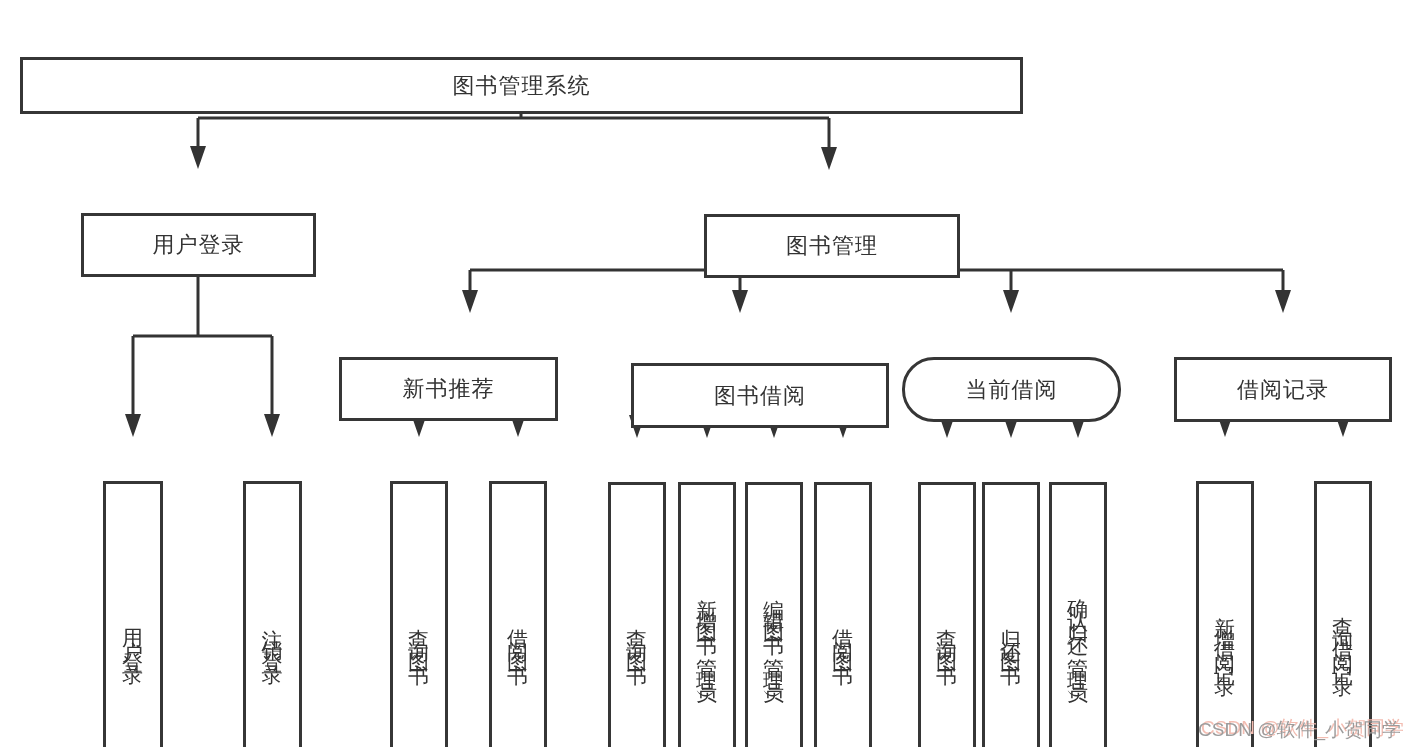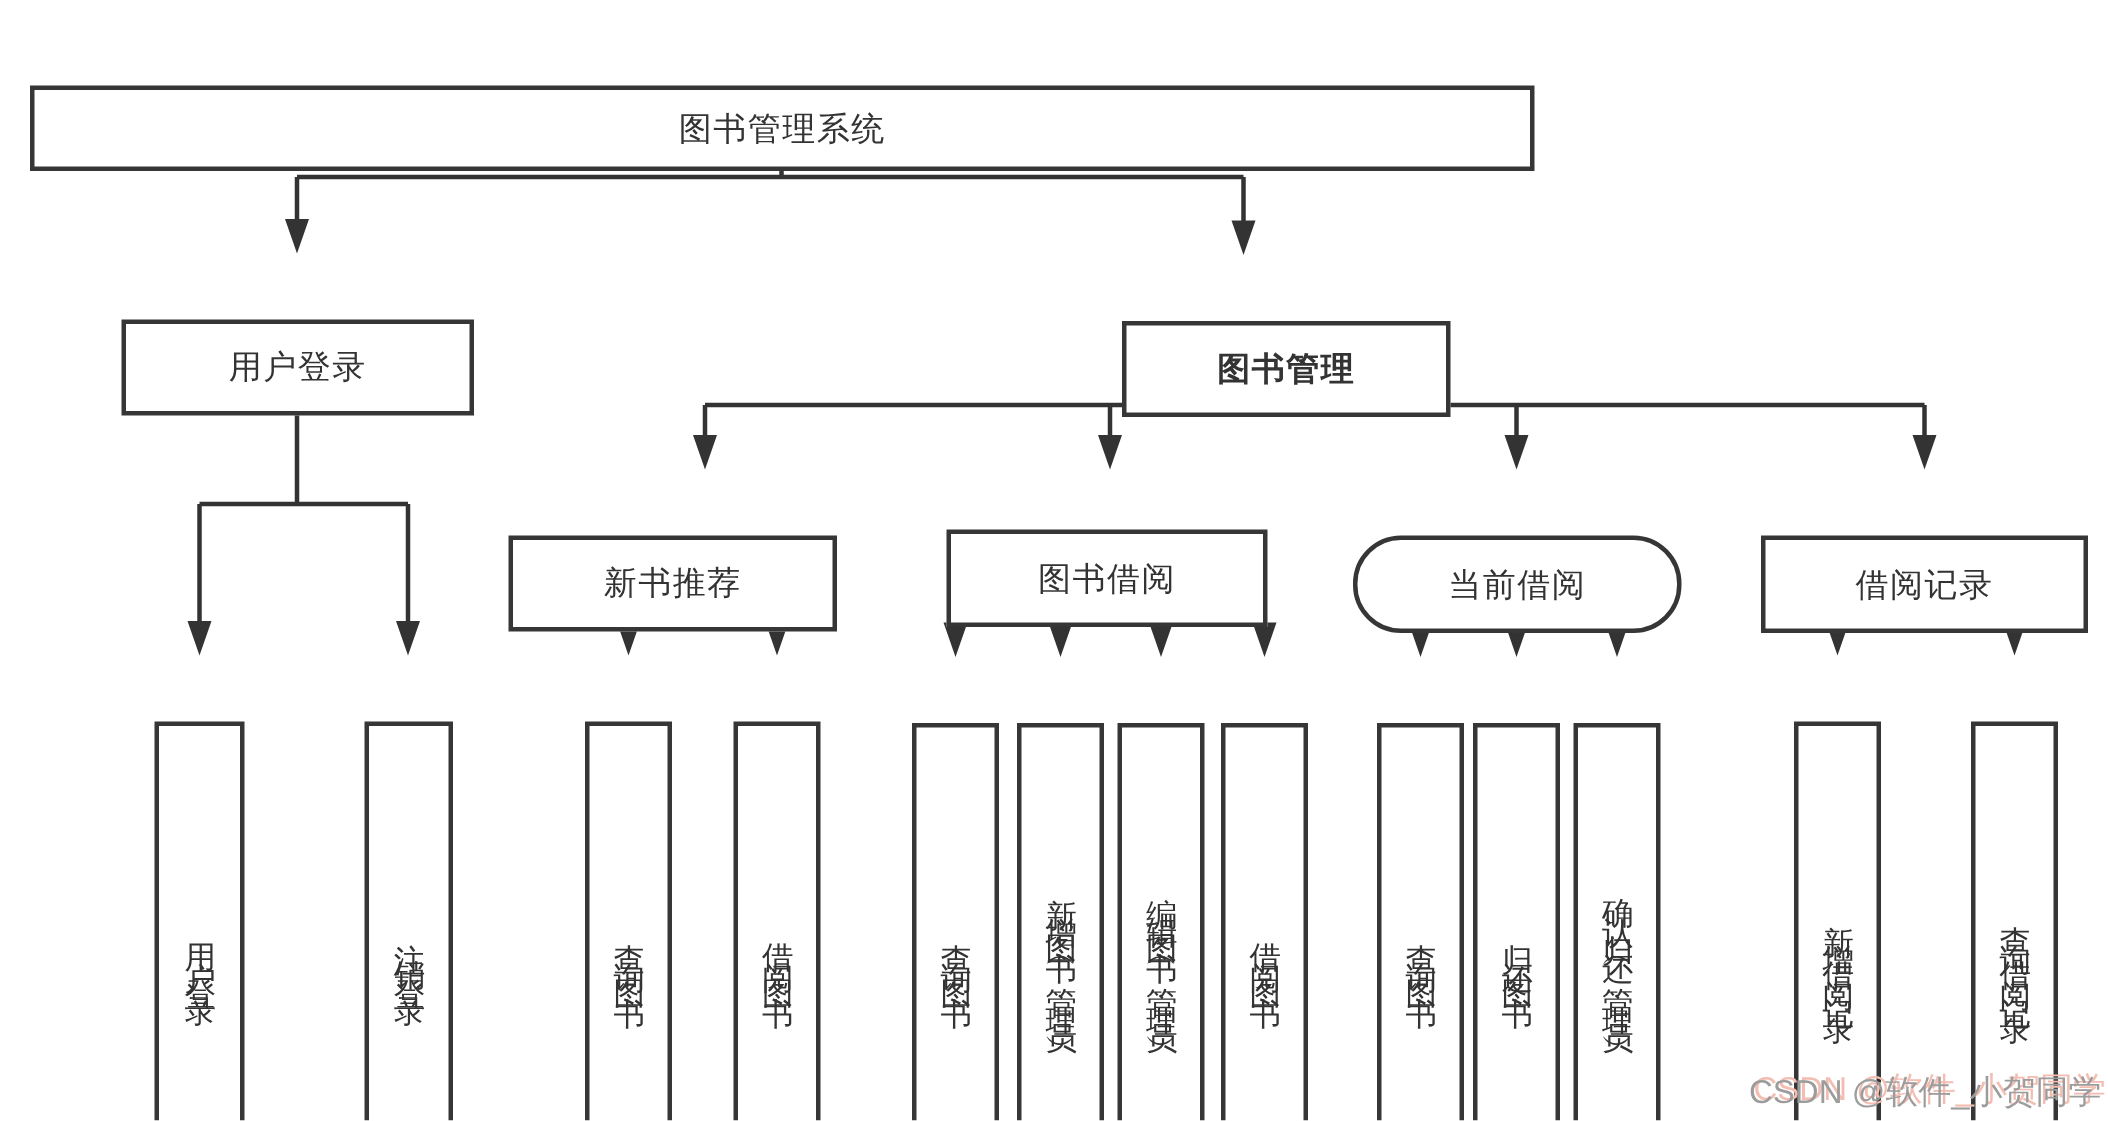--- a/index.html
+++ b/index.html
@@ -46,21 +46,21 @@
     font-size: 21px;
     line-height: 1;
     letter-spacing: 12px;
     color: #333333;
     padding-top: 10px;
   }
   .watermark {
     position: absolute;
     right: 4px;
     bottom: 4px;
-    font-size: 22px;
+    font-size: 19px;
     color: #9c9c9c;
     text-shadow: 3px -2px 0 #f3bdb2;
     z-index: 3;
     white-space: nowrap;
   }
 </style>
 </head>
 <body>
 
 <div class="canvas">
@@ -131,28 +131,28 @@
     </g>
   </svg>
 
   <div class="box" style="left:20px; top:13px; width:1003px; height:57px;">
     <span class="hlabel">图书管理系统</span>
   </div>
 
   <div class="box" style="left:81px; top:169px; width:235px; height:64px;">
     <span class="hlabel">用户登录</span>
   </div>
-  <div class="box" style="left:748px; top:170px; width:219px; height:64px;font-weight:bold;">
+  <div class="box" style="left:704px; top:170px; width:256px; height:64px;">
     <span class="hlabel">图书管理</span>
   </div>
 
   <div class="box" style="left:339px; top:313px; width:219px; height:64px;align-items:center;">
     <span class="hlabel">新书推荐</span>
   </div>
-  <div class="box" style="left:631px; top:309px; width:214px; height:65px;">
+  <div class="box" style="left:631px; top:319px; width:258px; height:65px;">
     <span class="hlabel">图书借阅</span>
   </div>
   <div class="box" style="left:902px; top:313px; width:219px; height:65px;border-radius:32px;">
     <span class="hlabel">当前借阅</span>
   </div>
   <div class="box" style="left:1174px; top:313px; width:218px; height:65px;">
     <span class="hlabel">借阅记录</span>
   </div>
 
   <div class="box" style="left:103px; top:437px; width:60px; height:299px;">

